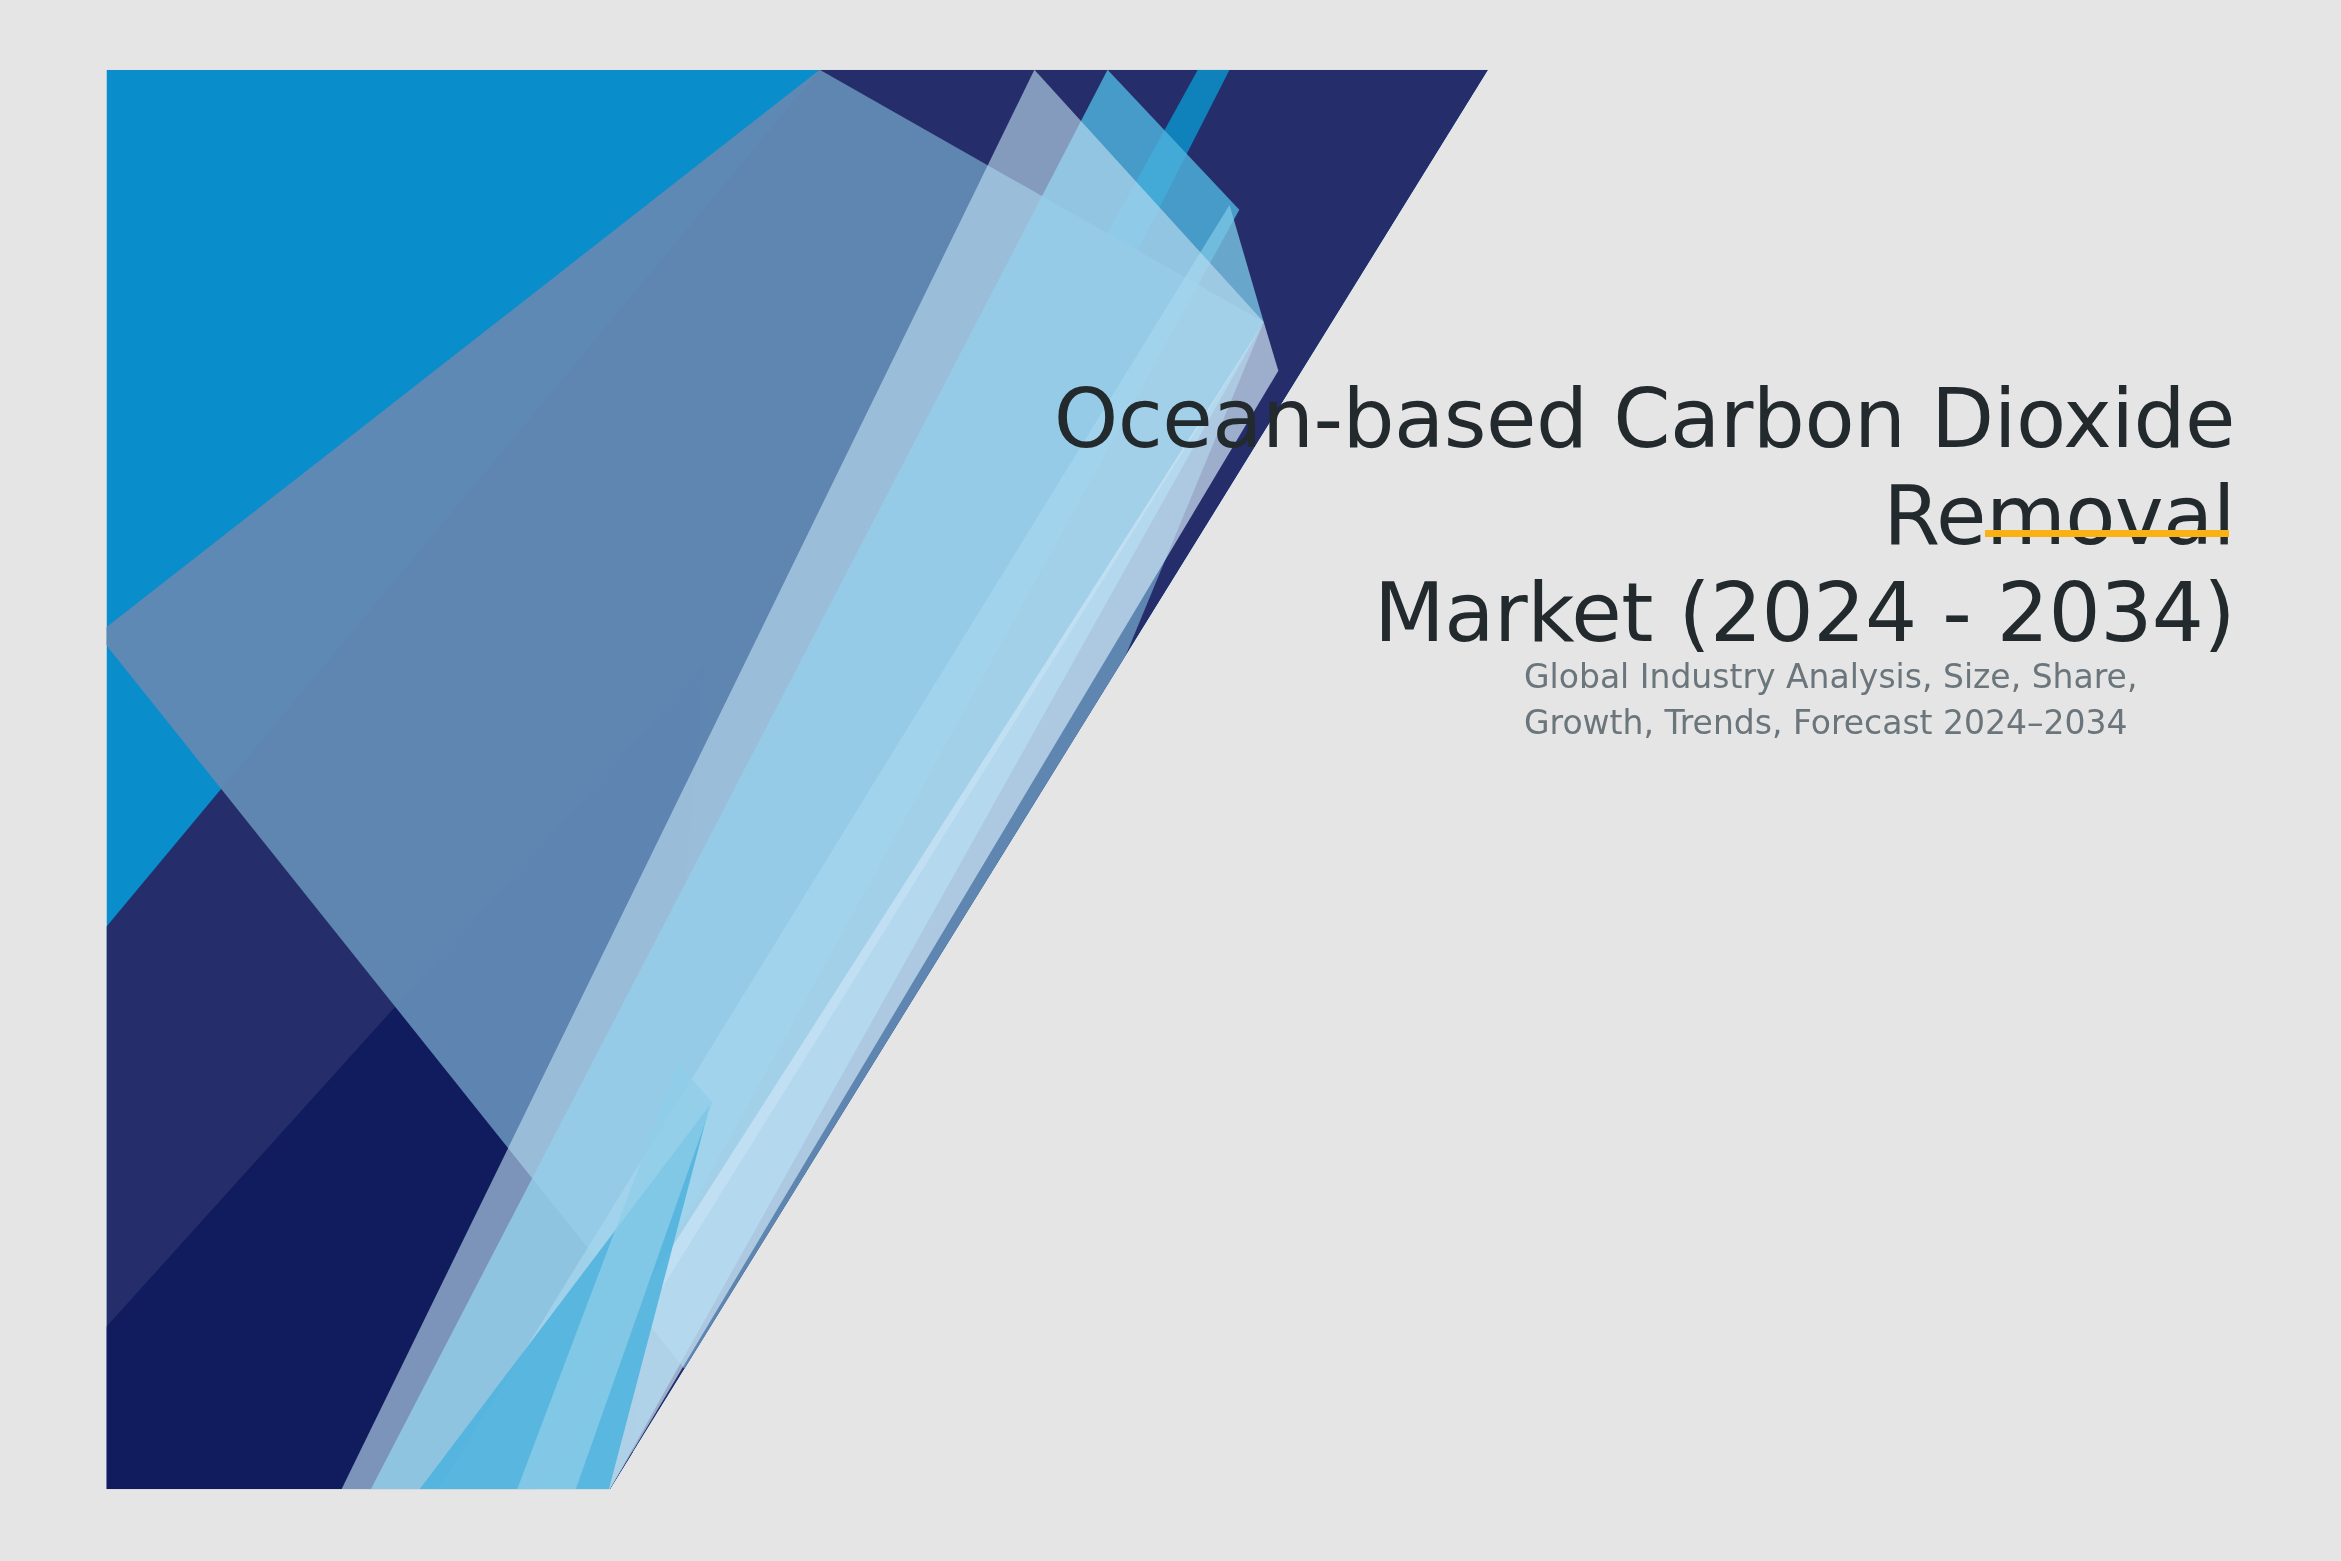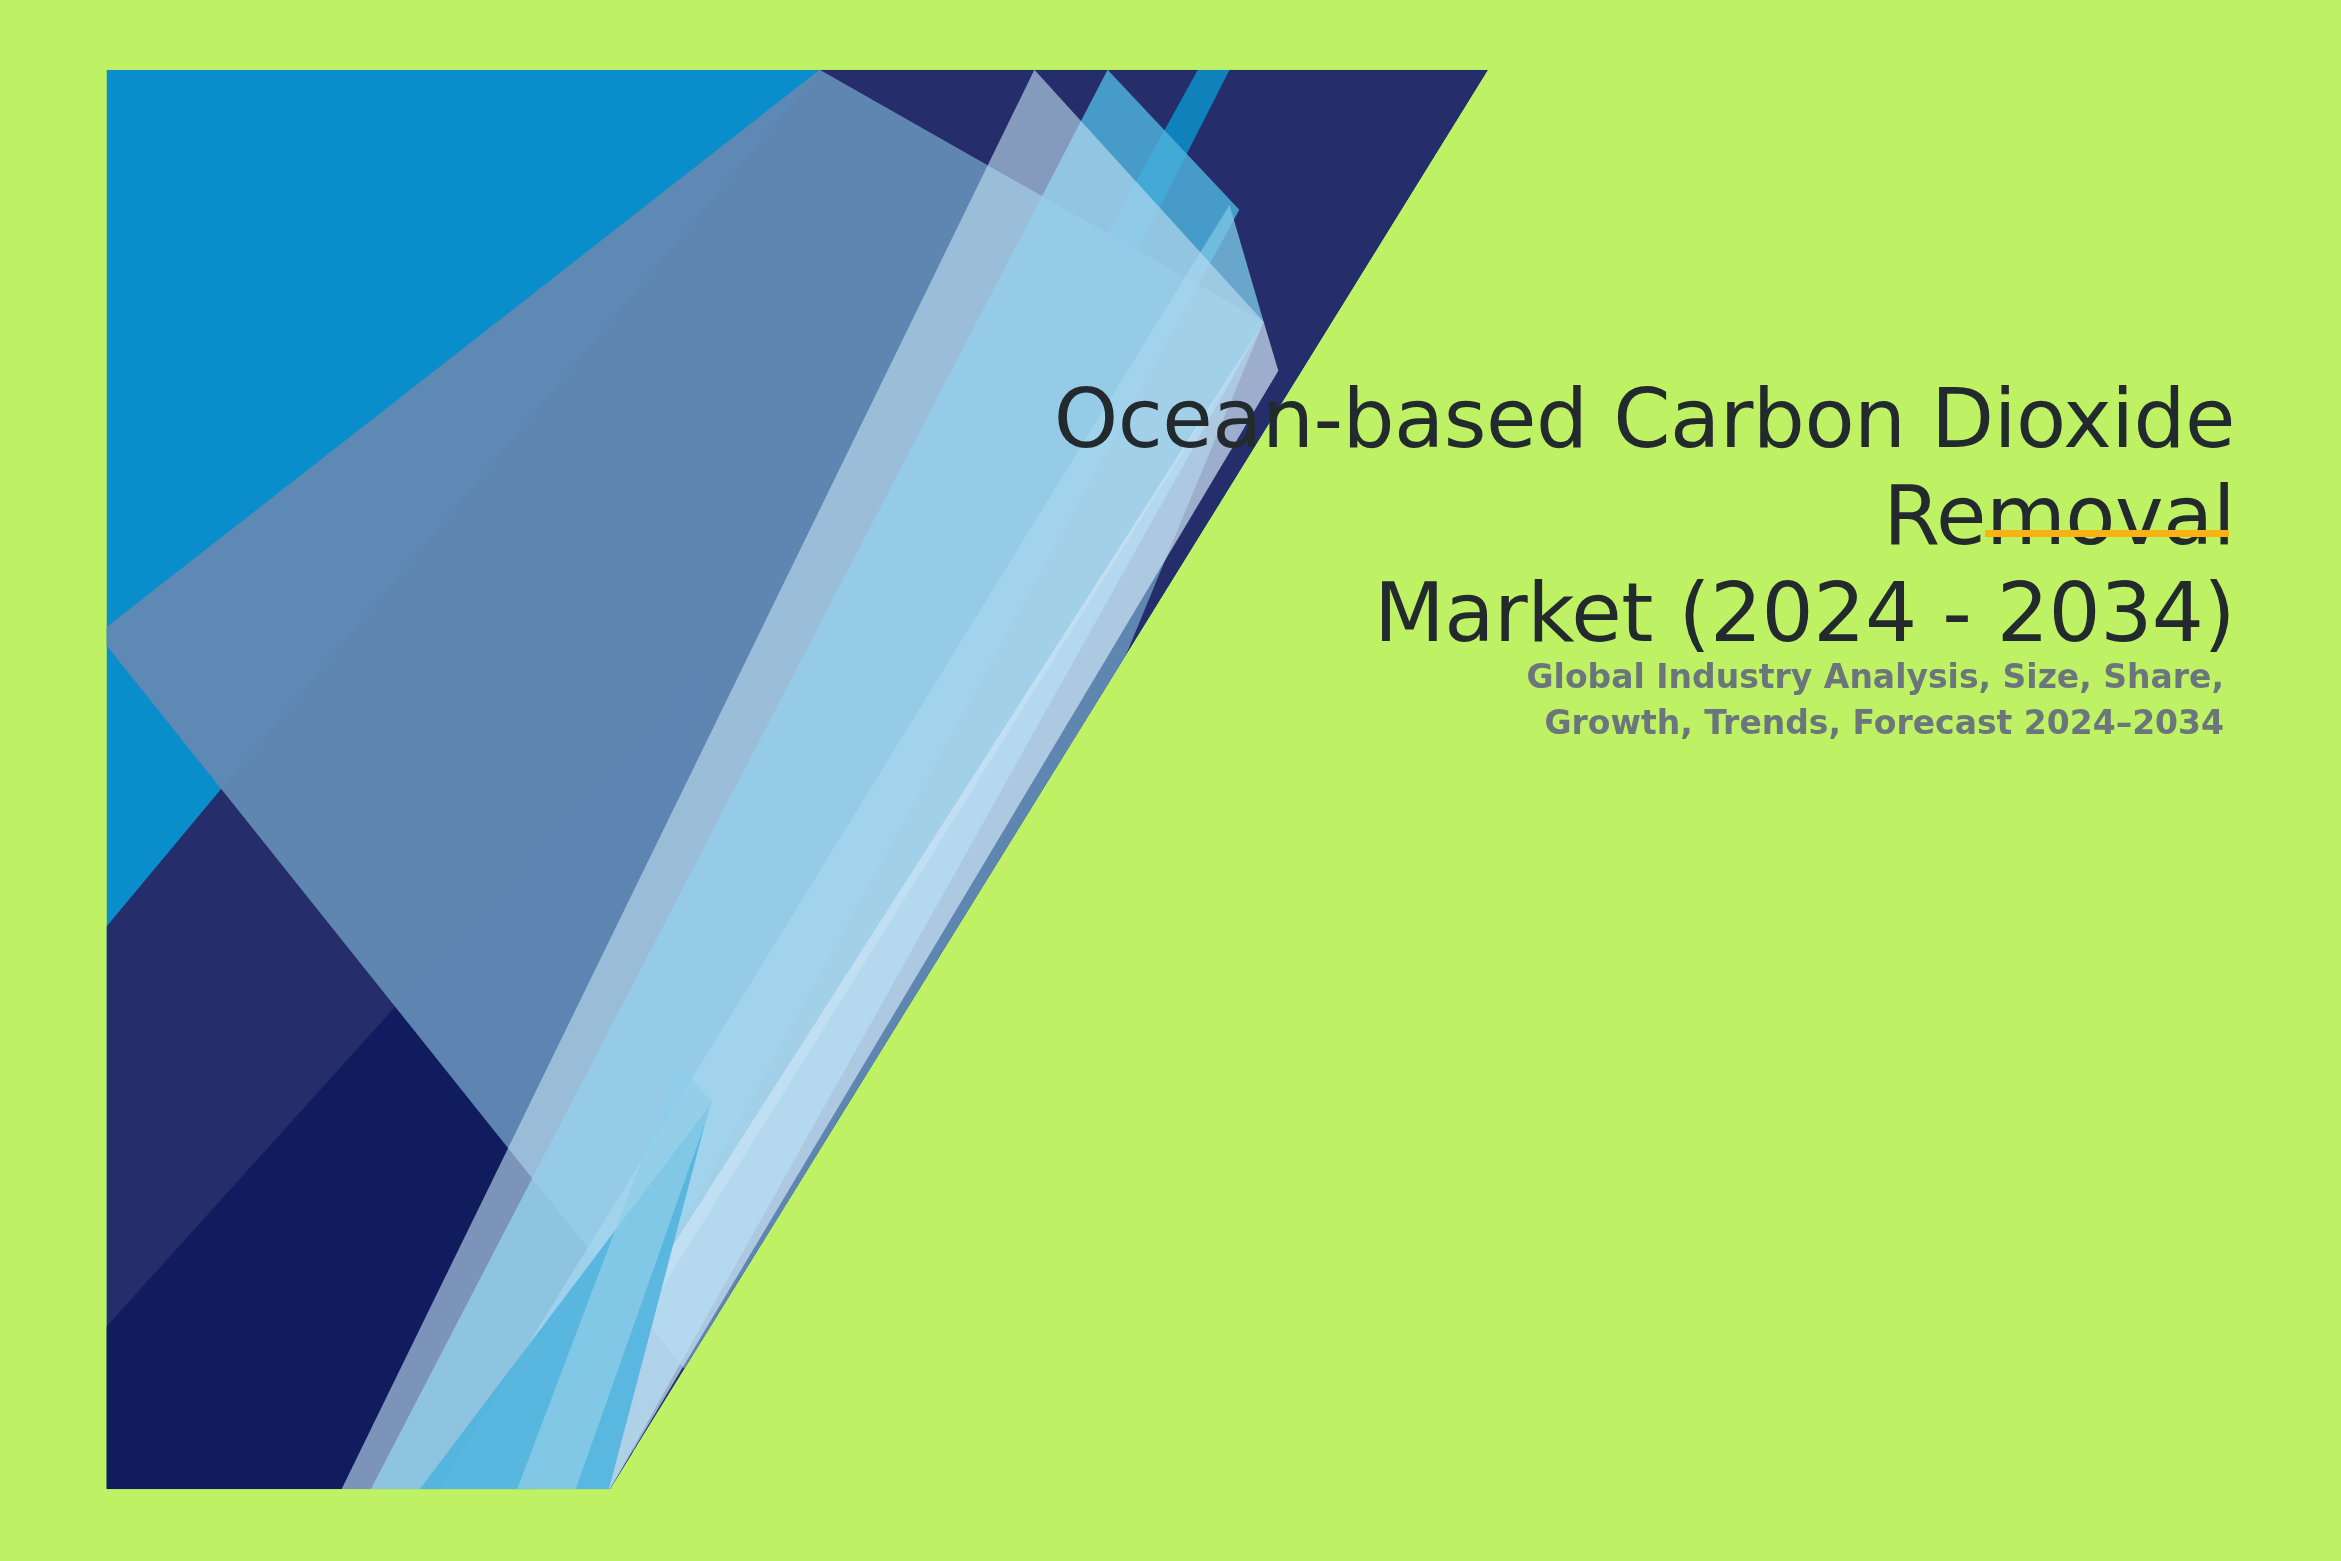--- a/index.html
+++ b/index.html
@@ -4,21 +4,21 @@
 <style>
   html, body {
     margin: 0;
     padding: 0;
     background: #ffffff;
   }
   #page {
     position: relative;
     width: 2342px;
     height: 1561px;
-    background: #bef264;
+    background: #e5e5e5;
     overflow: hidden;
     font-family: "DejaVu Sans", sans-serif;
   }
 
   
   #artwork {
     position: absolute;
     left: 0;
     top: 0;
     width: 2342px;
@@ -52,28 +52,28 @@
     top: 159px;
     width: 244px;
     height: 6.8px;
     background: #f9b114;
     border-radius: 0.5px;
   }
 
   #subtitle {
     margin: 0;
     position: absolute;
-    right: 11px;
+    right: 4px;
     top: 283px;
     width: 707px;
-    text-align: right;
+    text-align: left;
     font-family: "DejaVu Sans", sans-serif;
     font-size: 33px;
     line-height: 1.38;
-    font-weight: 700;
+    font-weight: 400;
     color: #6b757c;
     white-space: pre-line;
   }
 </style>
 </head>
 <body>
 
 <div id="page">
 
   <svg id="artwork" viewBox="0 0 4800 3200" preserveAspectRatio="none" xmlns="http://www.w3.org/2000/svg">

